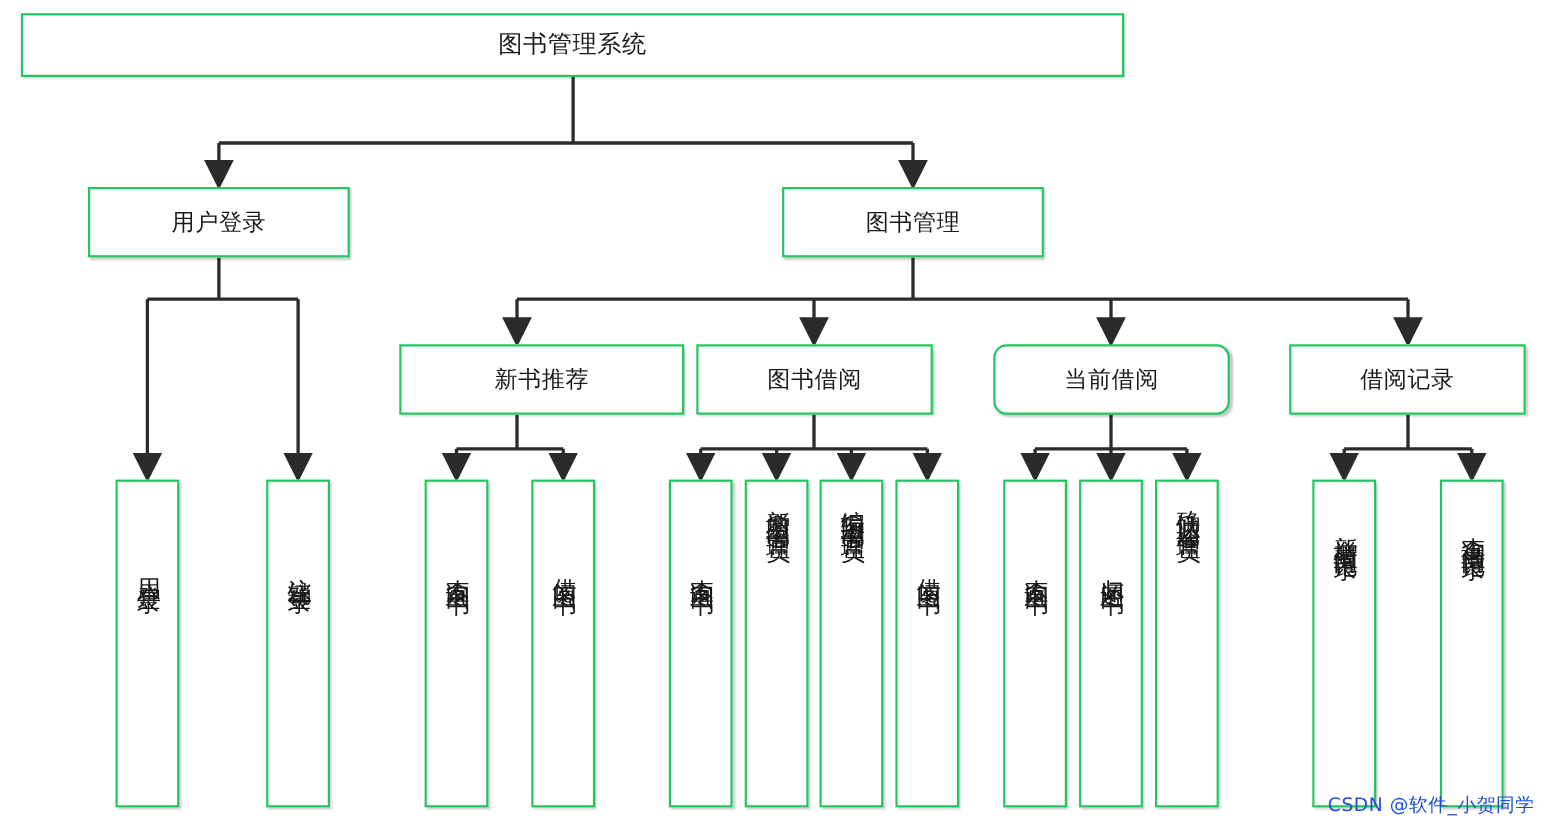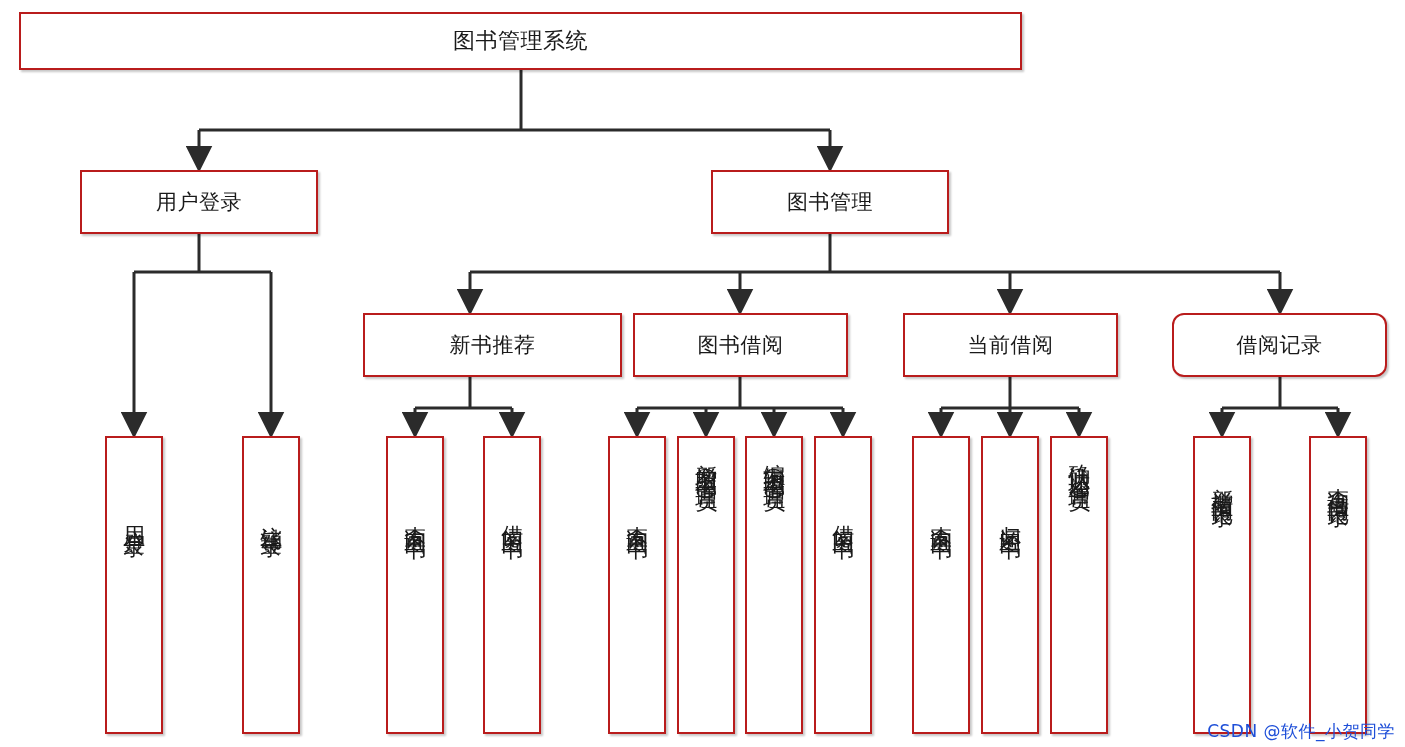--- a/index.html
+++ b/index.html
@@ -22,21 +22,21 @@
     left: 0;
     top: 0;
     width: 1405px;
     height: 747px;
     pointer-events: none;
   }
   .node {
     position: absolute;
     box-sizing: border-box;
     background: #ffffff;
-    border: 2px solid #b91c1c;
+    border: 2px solid #22c55e;
     box-shadow: 2px 2px 2px rgba(0,0,0,0.22);
     display: flex;
     align-items: center;
     justify-content: center;
     color: #1a1a1a;
     letter-spacing: 0.5px;
   }
   .node .label {
     display: block;
     text-align: center;
@@ -142,24 +142,24 @@
   <div class="node h" style="left:711px; top:170px; width:238px; height:64px;">
     <span class="label">图书管理</span>
   </div>
 
   <div class="node h" style="left:363px; top:313px; width:259px; height:64px;">
     <span class="label">新书推荐</span>
   </div>
   <div class="node h" style="left:633px; top:313px; width:215px; height:64px;">
     <span class="label">图书借阅</span>
   </div>
-  <div class="node h" style="left:903px; top:313px; width:215px; height:64px;">
+  <div class="node h" style="left:903px; top:313px; width:215px; height:64px;border-radius:12px;">
     <span class="label">当前借阅</span>
   </div>
-  <div class="node h" style="left:1172px; top:313px; width:215px; height:64px;border-radius:12px;">
+  <div class="node h" style="left:1172px; top:313px; width:215px; height:64px;">
     <span class="label">借阅记录</span>
   </div>
 
   <div class="node v" style="left:105px; top:436px; width:58px; height:298px; padding-top:70px;">
     <span class="label">用户登录</span>
   </div>
   <div class="node v" style="left:242px; top:436px; width:58px; height:298px; padding-top:70px;">
     <span class="label">注销登录</span>
   </div>
 

